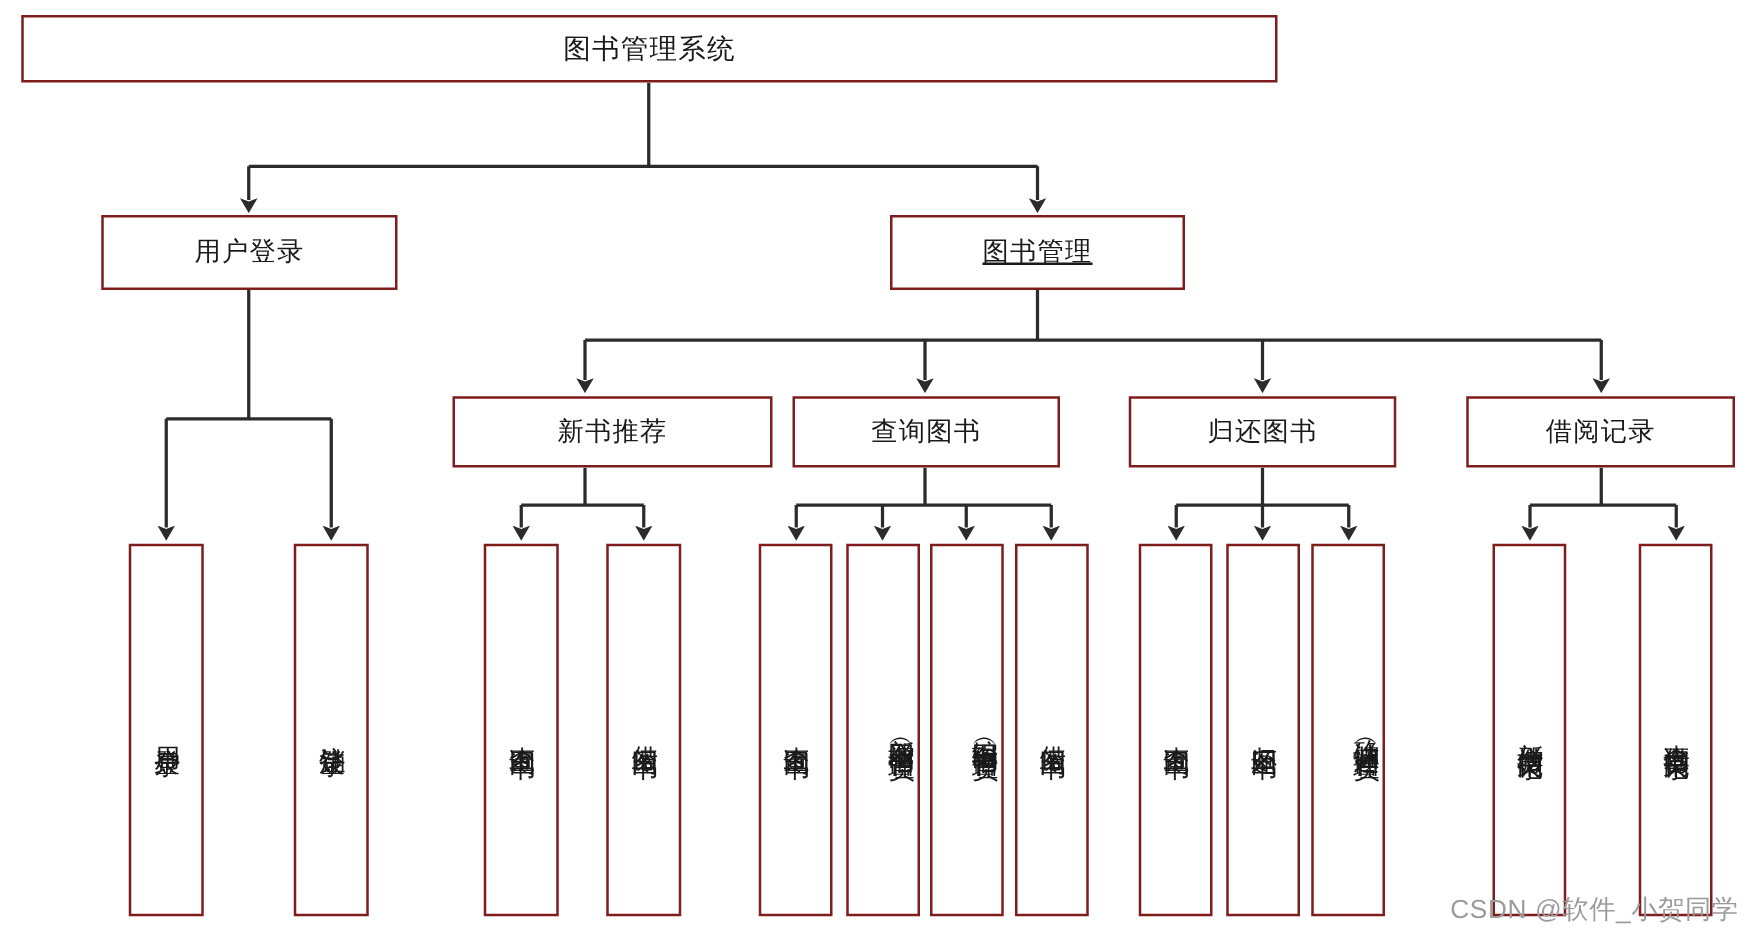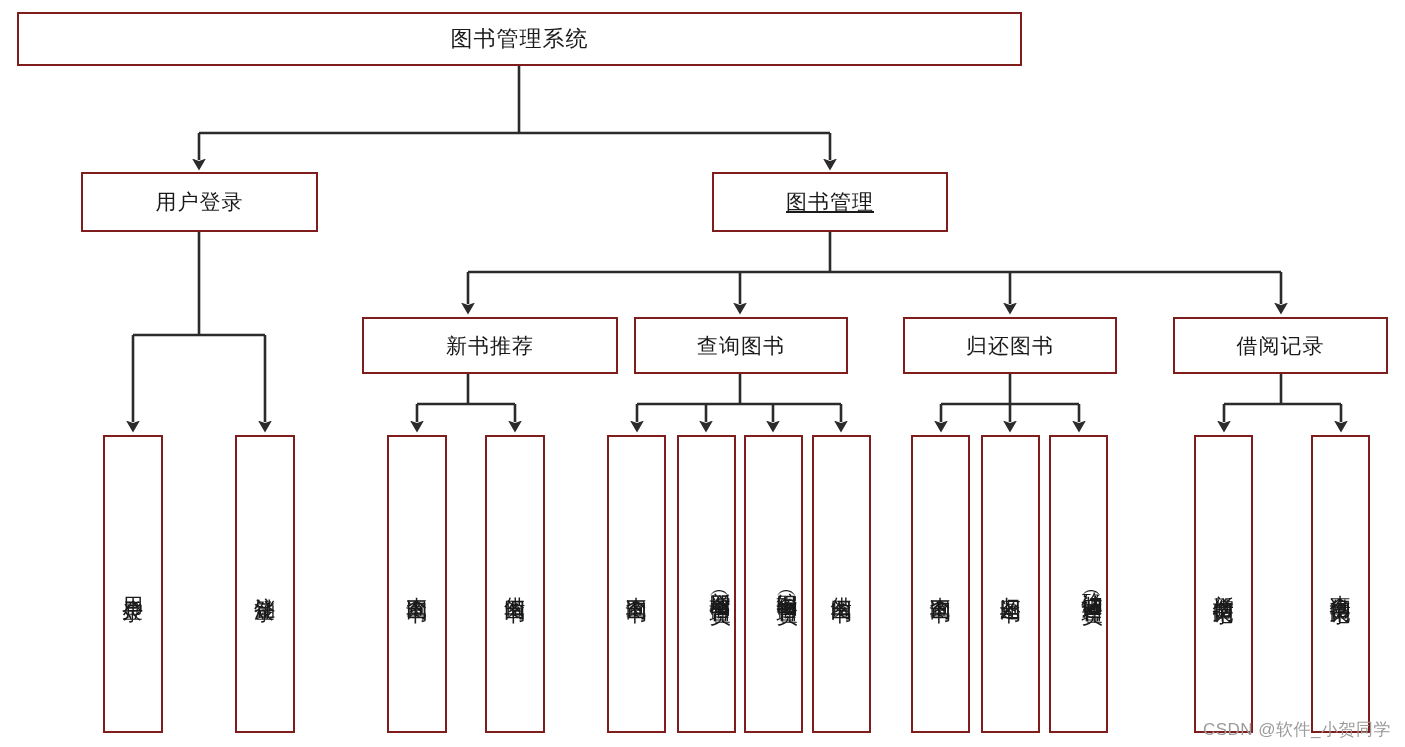--- a/index.html
+++ b/index.html
@@ -25,21 +25,21 @@
     line-height:1.32;
     writing-mode:vertical-rl;
     text-orientation:upright;
     white-space:normal;
     padding:4px 0;
   }
   .node.v.topalign{ align-items:flex-start; }
   .watermark{
     position:absolute;
     right:14px;bottom:6px;
-    font-size:17px;
+    font-size:21px;
     color:#9b9b9b;
     letter-spacing:0.5px;
     white-space:nowrap;
   }
 </style>
 </head>
 <body>
 
 <div id="stage">
 

